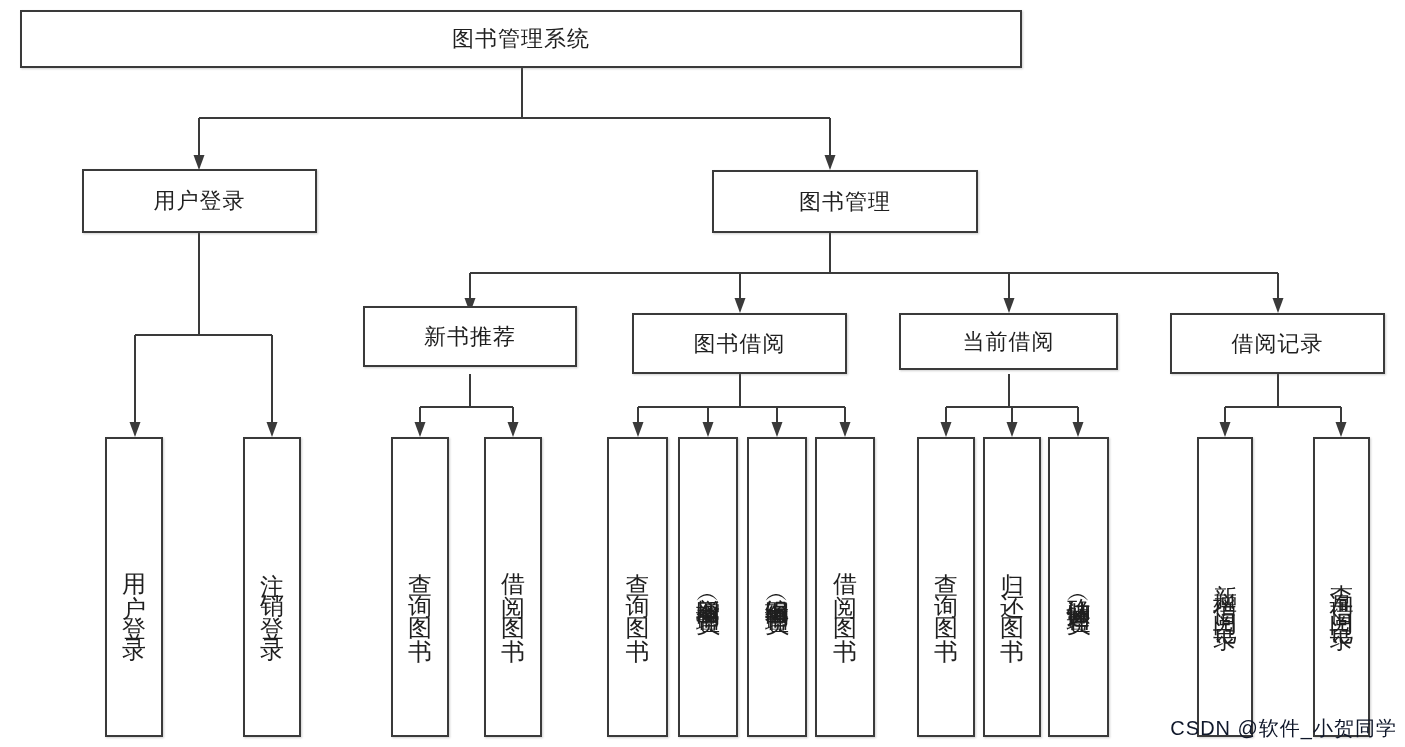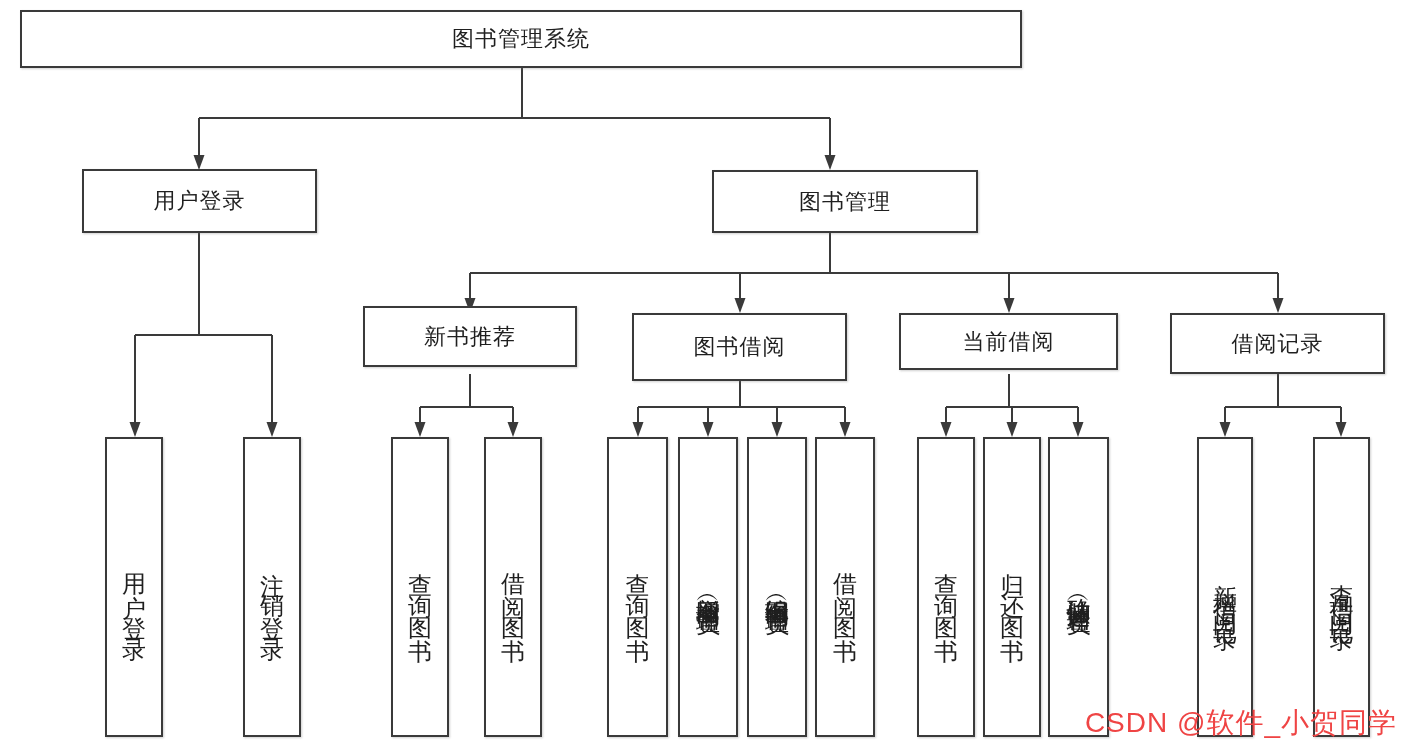--- a/index.html
+++ b/index.html
@@ -23,22 +23,22 @@
   .box-h{font-size:22px;letter-spacing:1px;text-align:right;}
   .box-v{font-size:24px;}
   .box-v .lbl{
     writing-mode:vertical-rl;
     text-orientation:upright;
     line-height:1;
   }
   #watermark{
     position:absolute;
     right:8px;bottom:5px;
-    font-size:28px;
-    color:#ef4444;
+    font-size:20px;
+    color:#0f172a;
     letter-spacing:1px;
     white-space:nowrap;
   }
 </style>
 </head>
 <body>
 
 <div id="canvas">
 
   <svg id="connector-layer" viewBox="0 0 1405 747" xmlns="http://www.w3.org/2000/svg">
@@ -88,21 +88,21 @@
   <div class="node box-h" style="left:82px;top:169px;width:235px;height:64px">
     <span class="lbl">用户登录</span>
   </div>
   <div class="node box-h" style="left:712px;top:170px;width:266px;height:63px">
     <span class="lbl">图书管理</span>
   </div>
 
   <div class="node box-h" style="left:363px;top:306px;width:214px;height:61px">
     <span class="lbl">新书推荐</span>
   </div>
-  <div class="node box-h" style="left:632px;top:313px;width:215px;height:68px">
+  <div class="node box-h" style="left:632px;top:313px;width:215px;height:61px">
     <span class="lbl">图书借阅</span>
   </div>
   <div class="node box-h" style="left:899px;top:313px;width:219px;height:57px">
     <span class="lbl">当前借阅</span>
   </div>
   <div class="node box-h" style="left:1170px;top:313px;width:215px;height:61px">
     <span class="lbl">借阅记录</span>
   </div>
 
   <div class="node box-v" style="left:105px;top:437px;width:58px;height:300px">

